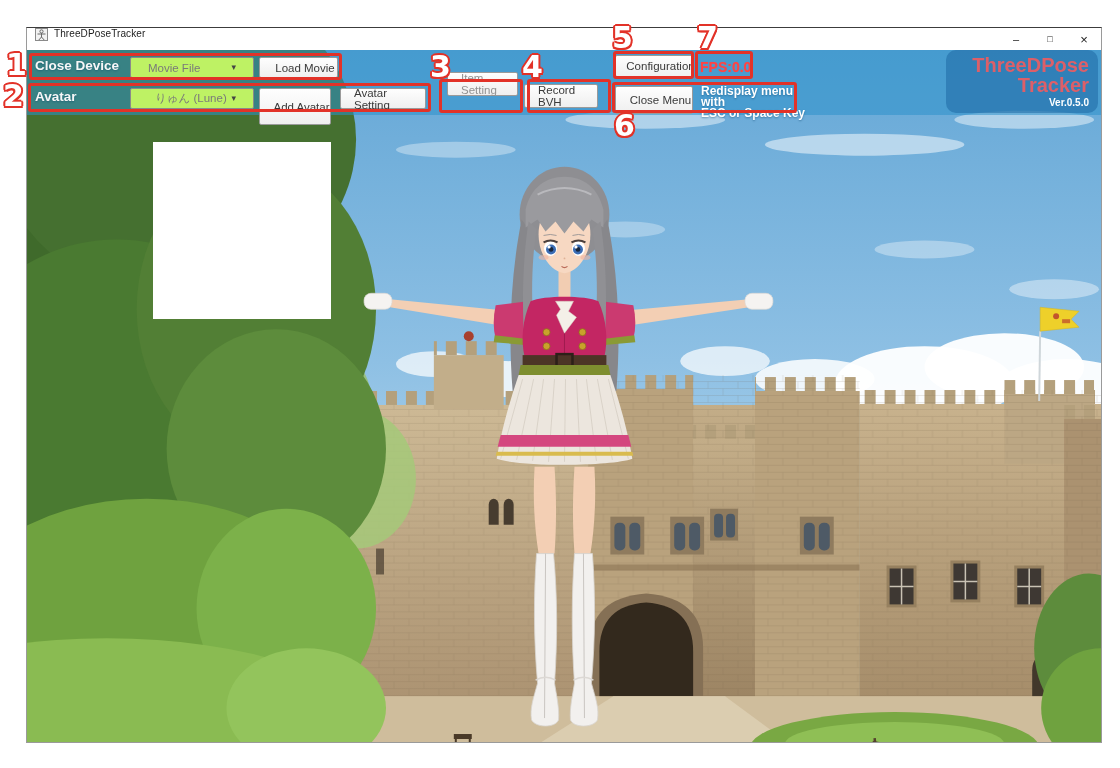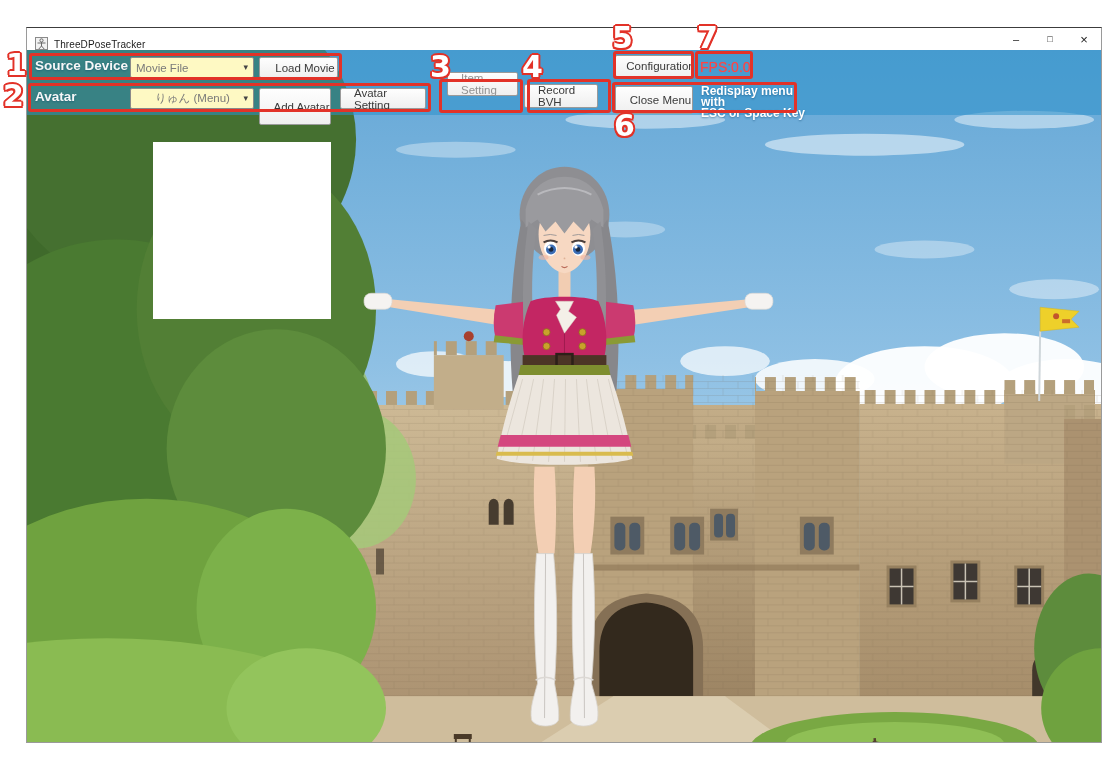--- a/index.html
+++ b/index.html
@@ -1,47 +1,47 @@
 <!DOCTYPE html>
 <html><head>
 <meta charset="utf-8">
 <style>
   html,body{margin:0;padding:0;background:#ffffff;width:1120px;height:768px;overflow:hidden;
     font-family:"Liberation Sans","DejaVu Sans",sans-serif;}
   .app-window{position:absolute;left:26px;top:27px;width:1076px;height:716px;
     border:1px solid #9a9a9a;border-top:1px solid #3c3c3c;box-sizing:border-box;background:#fff;}
   
-  .titlebar{position:relative;height:22px;background:#ffffff;display:flex;align-items:flex-end;}
+  .titlebar{position:relative;height:22px;background:#ffffff;display:flex;align-items:flex-start;}
   .app-icon{width:13px;height:13px;margin-left:8px;margin-right:6px;}
   .title-text{font-size:10px;color:#1c1c1c;letter-spacing:.1px;}
   .win-controls{margin-left:auto;display:flex;height:100%;}
   .wbtn{width:34px;height:100%;display:flex;align-items:center;justify-content:center;
     color:#222;cursor:default;}
   .wbtn.min{font-size:11px;}
   .wbtn.max{font-size:9px;}
   .wbtn.cls{font-size:13px;}
   
   .canvas{position:absolute;left:0;top:22px;right:0;bottom:0;overflow:hidden;}
   .scene{position:absolute;inset:0;width:100%;height:100%;}
   .preview-panel{position:absolute;left:126px;top:92px;width:178px;height:177px;background:#ffffff;}
   
   .menu-band{position:absolute;left:0;top:0;right:0;height:65px;background:rgba(46,145,203,0.55);}
   .menu-layer{position:absolute;inset:0;}
   .mlabel{position:absolute;font-size:13.5px;font-weight:bold;color:#f7f7f7;
     text-shadow:0 1px 2px rgba(0,60,100,.4);}
   .combo{position:absolute;display:flex;align-items:center;box-sizing:border-box;
-    background:#fef9c3;border:1px solid #8a8a8a;border-radius:2px;padding:0 5px;
+    background:#bef264;border:1px solid #8a8a8a;border-radius:2px;padding:0 17px;
     font-size:11.5px;color:#7a7a7a;}
   .combo .chev{margin-left:auto;font-size:9px;color:#444;line-height:1;}
   .combo.center-text{padding-left:24px;}
   .btn{position:absolute;display:flex;align-items:center;justify-content:center;box-sizing:border-box;
     background:linear-gradient(#fefefe,#efefef);border:1px solid #9a9a9a;border-radius:2px;
     font-size:11.5px;color:#3a3a3a;padding-left:13px;}
   .btn.dim{color:#919191;}
-  .fps{position:absolute;font-size:14px;font-weight:normal;color:#ff4343;
+  .fps{position:absolute;font-size:14px;font-weight:bold;color:#ff4343;
     text-shadow:0 0 1px rgba(255,80,80,.6);}
   .hint{position:absolute;font-size:12px;font-weight:bold;color:#ffffff;line-height:11px;
     text-shadow:0 1px 2px rgba(0,60,100,.45);width:110px;}
   .logo-box{position:absolute;top:0;right:3px;width:152px;height:63px;border-radius:10px;
     background:rgba(25,100,160,0.5);box-sizing:border-box;padding:5px 9px 0 0;text-align:right;}
   .logo-l1,.logo-l2{font-size:20px;font-weight:bold;color:rgba(235,92,98,0.92);line-height:20px;}
   .logo-ver{font-size:10px;font-weight:bold;color:#ffffff;margin-top:2px;}
   
   .annot-layer{position:absolute;inset:0;pointer-events:none;z-index:50;}
   .annot-box{position:absolute;border:3px solid #e23228;border-radius:3px;box-sizing:border-box;}
@@ -297,47 +297,52 @@
         <path d="M558 505 L559 670" stroke="#c9c5c1" stroke-width="1"></path>
         <path d="M548 632 Q558 626 568 632" stroke="#dcd8d4" stroke-width="1.5" fill="none"></path>
       </g>
     </svg>
 
     <div class="preview-panel"></div>
 
     <div class="menu-band"></div>
 
     <div class="menu-layer">
-      <div class="mlabel" style="left:8px;top:8px">Source Device</div>
+      <div class="mlabel" style="left:8px;top:8px">Close Device</div>
       <div class="combo" style="left:103px;top:7px;width:124px;height:21px">
         <span>Movie File</span>
         <span class="chev">▾</span>
       </div>
       <div class="btn" style="left:232px;top:7px;width:79px;height:21px">Load Movie</div>
 
       <div class="mlabel" style="left:8px;top:39px">Avatar</div>
       <div class="combo center-text" style="left:103px;top:38px;width:124px;height:21px">
-        <span>りゅん (Menu)</span>
+        <span>りゅん (Lune)</span>
         <span class="chev">▾</span>
       </div>
       <div class="btn" style="left:232px;top:38px;width:72px;height:37px">Add Avatar</div>
       <div class="btn" style="left:313px;top:38px;width:86px;height:21px">Avatar Setting</div>
 
       <div class="btn dim" style="left:420px;top:22px;width:71px;height:24px">Item Setting</div>
       <div class="btn" style="left:497px;top:34px;width:74px;height:24px">Record BVH</div>
 
       <div class="btn" style="left:588px;top:5px;width:78px;height:22px">Configuration</div>
       <div class="fps" style="left:673px;top:9px">FPS:0.0</div>
 
       <div class="btn" style="left:588px;top:36px;width:78px;height:28px">Close Menu</div>
       <div class="hint" style="left:674px;top:36px">
         <div>Redisplay menu with</div>
         <div>ESC or Space Key</div>
       </div>
 
+      <div class="logo-box">
+        <div class="logo-l1">ThreeDPose</div>
+        <div class="logo-l2">Tracker</div>
+        <div class="logo-ver">Ver.0.5.0</div>
+      </div>
     </div>
   </div>
 </div>
 
 <div class="annot-layer">
   <div class="annot-box" style="left:29px;top:53px;width:313px;height:27px"></div>
   <div class="annot-box" style="left:28px;top:83px;width:403px;height:29px"></div>
   <div class="annot-box" style="left:439px;top:79px;width:84px;height:34px"></div>
   <div class="annot-box" style="left:527px;top:79px;width:84px;height:34px"></div>
   <div class="annot-box" style="left:613px;top:51px;width:81px;height:28px"></div>

